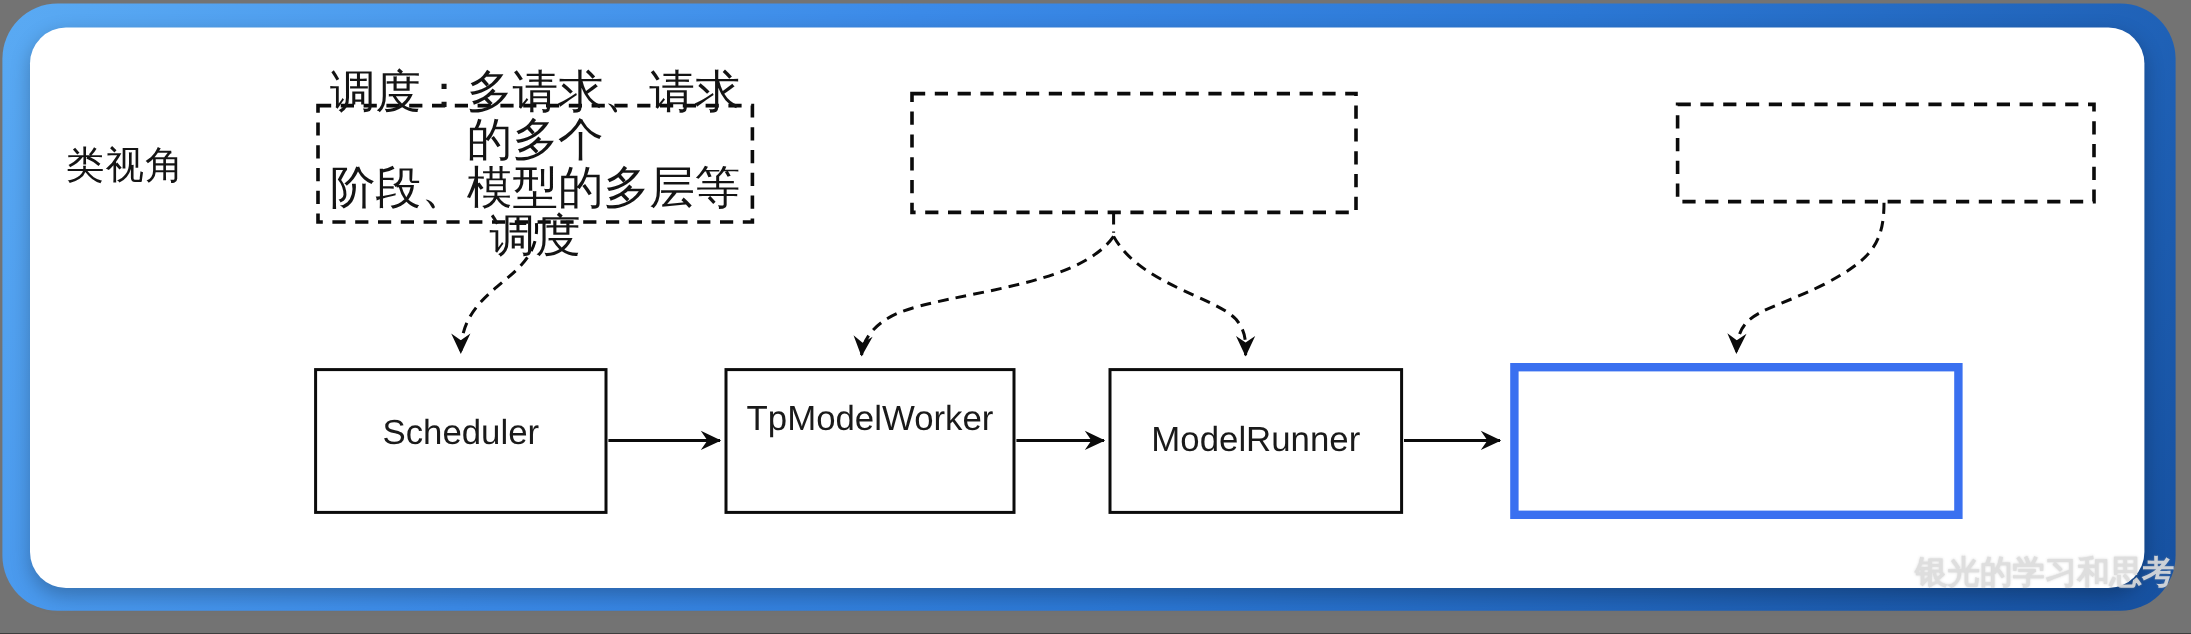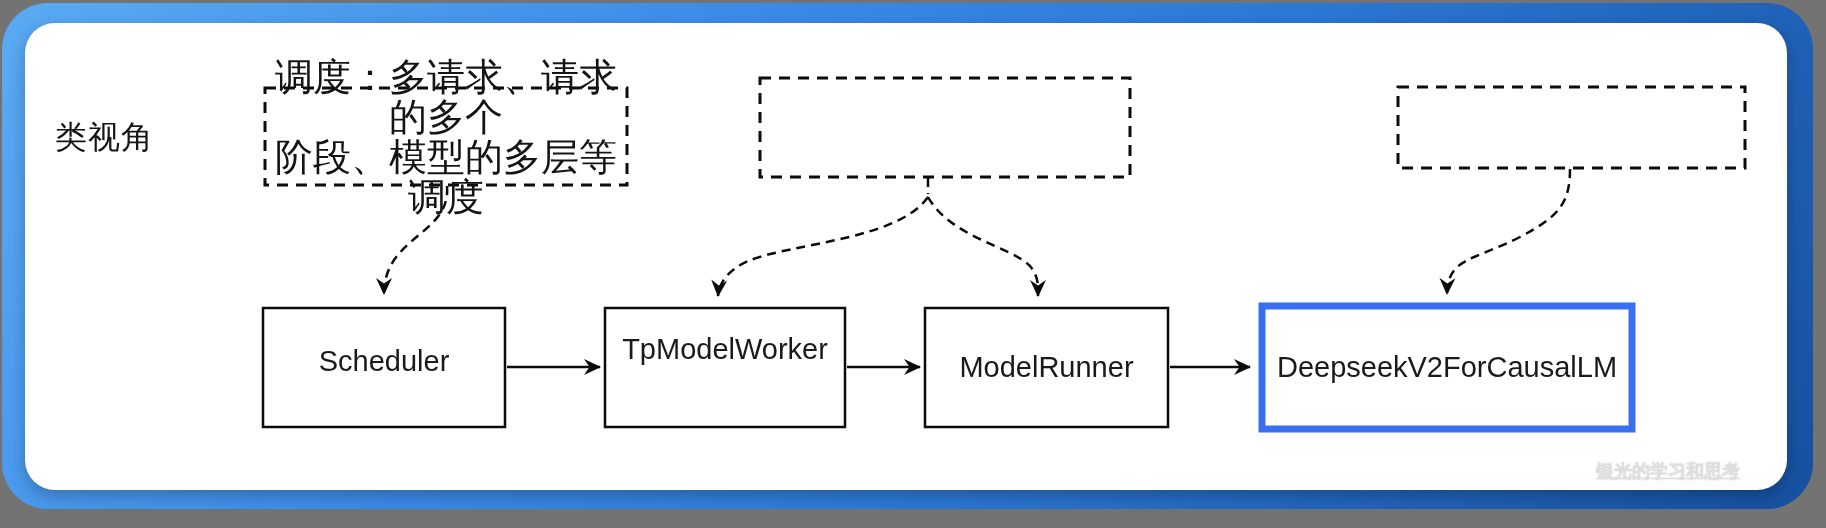--- a/index.html
+++ b/index.html
@@ -73,27 +73,26 @@
     color: #141414;
     white-space: pre-line;
   }
   .note-scheduler { left: 265px;  top: 88px; width: 362px; height: 97px; }
   .note-worker    { left: 760px;  top: 78px; width: 370px; height: 99px; }
   .note-model     { left: 1398px; top: 87px; width: 347px; height: 81px; }
   .watermark {
     position: absolute;
     left: 1596px;
     top: 459px;
-    font-size: 18px;
+    font-size: 27px;
     font-weight: bold;
     color: #dcdcdc;
     opacity: 0.92;
     text-shadow: 0 0 2px rgba(160,160,160,0.5);
     white-space: nowrap;
-    text-decoration: underline;
   }
 </style>
 </head>
 <body>
 
 <div class="stage">
   <div class="frame"></div>
   <div class="card"></div>
 
   <svg class="layer" viewBox="0 0 1826 528">
@@ -124,16 +123,15 @@
   </svg>
 
   <div class="diagram-title">类视角</div>
 
   <div class="note note-scheduler">调度：多请求、请求的多个
 阶段、模型的多层等调度</div>
 
   <div class="node-label node-scheduler">Scheduler</div>
   <div class="node-label node-tp">TpModelWorker</div>
   <div class="node-label node-runner">ModelRunner</div>
-  <div class="node-label node-deepseek">DeepseekV2ForCausalLM</div>
 
   <div class="watermark">银光的学习和思考</div>
 </div>
 
 </body></html>

